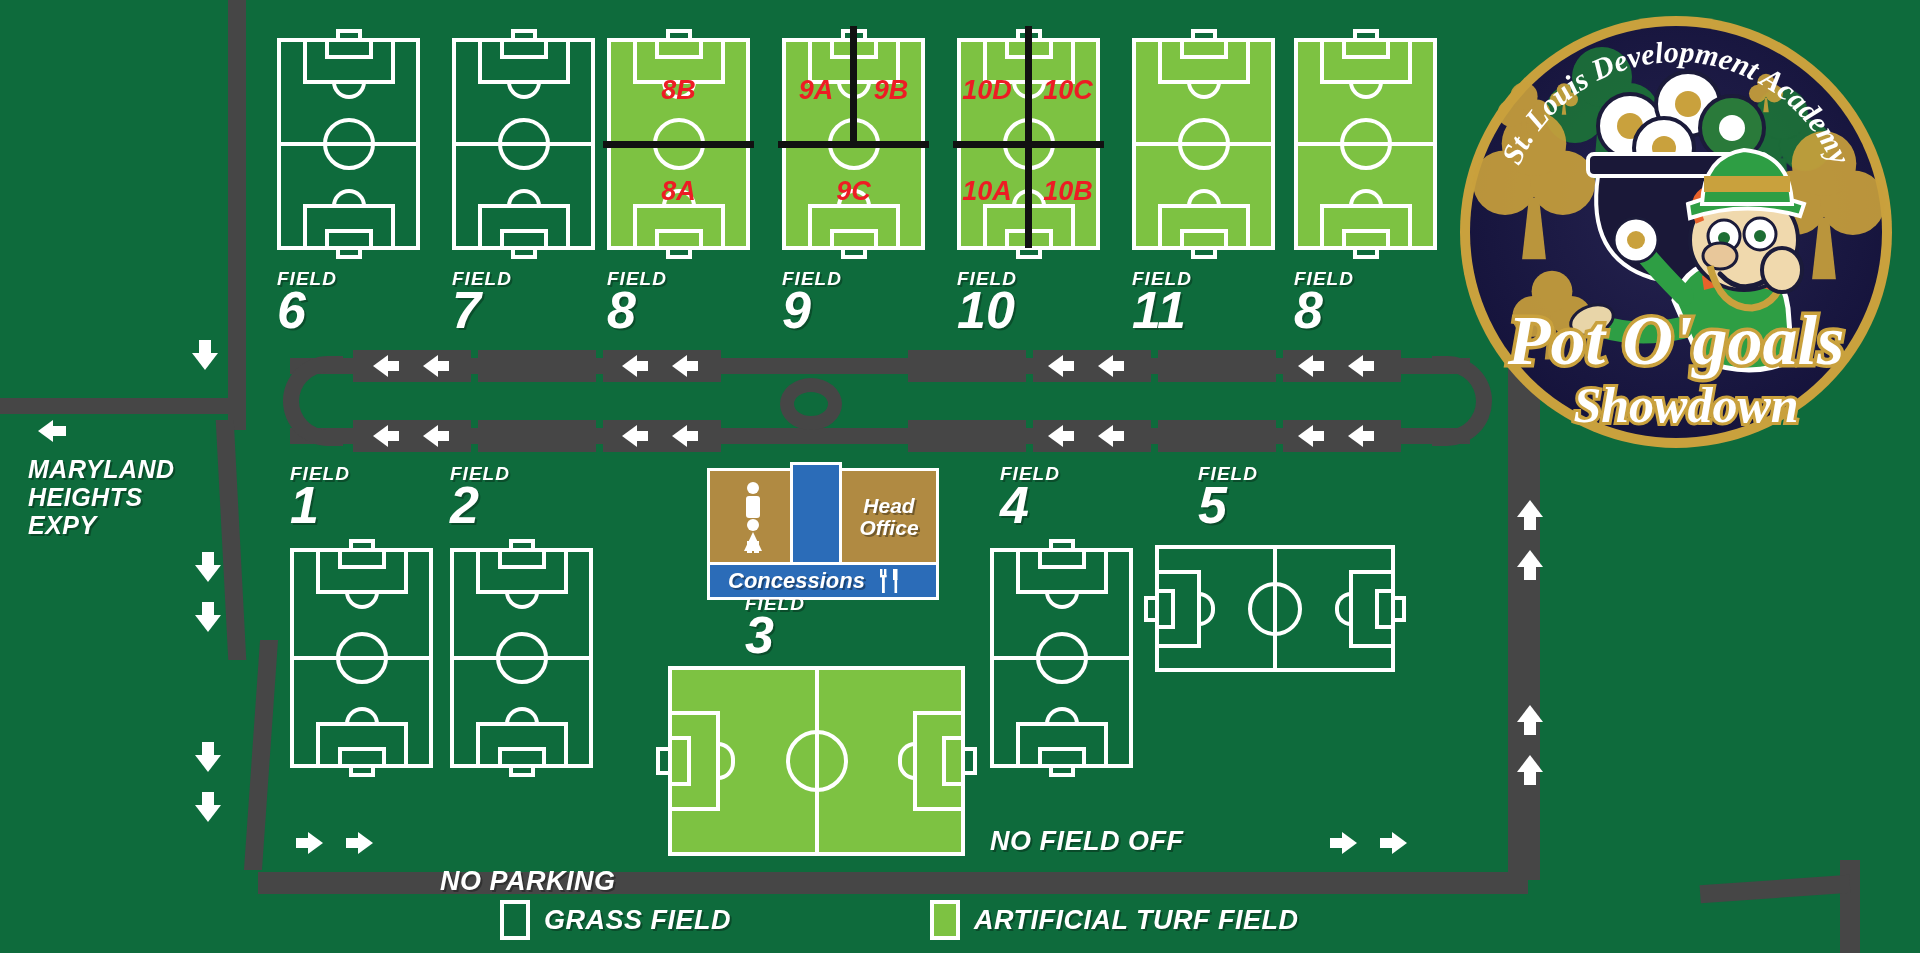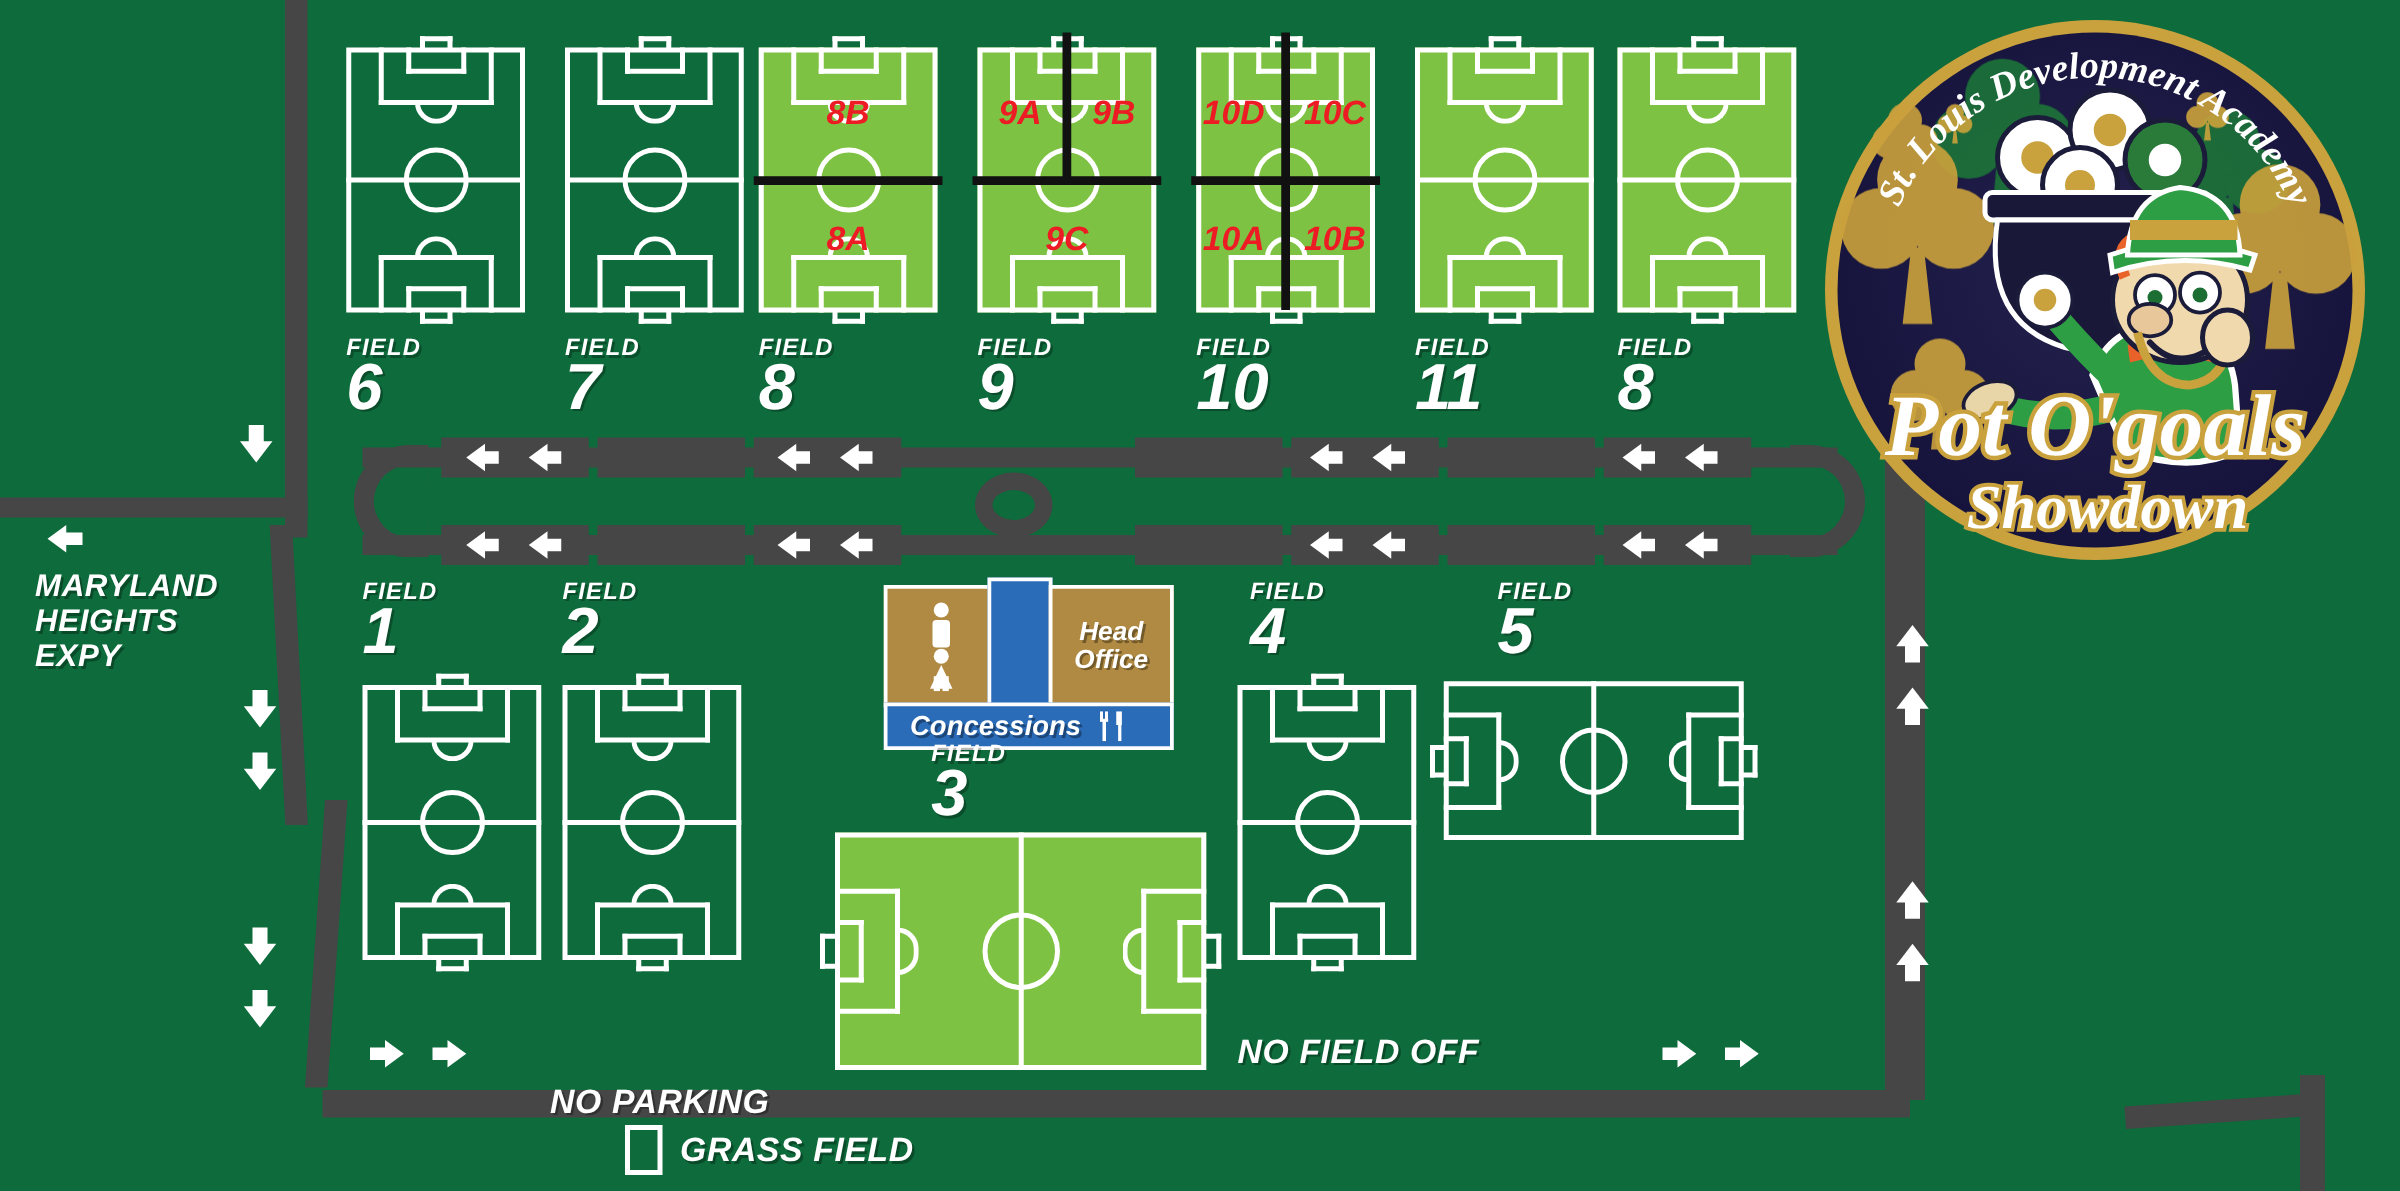--- a/index.html
+++ b/index.html
@@ -471,20 +471,24 @@
     <div class="arc" style="left:40px;top:50%;width:16px;height:34px;margin-top:-17px;border-left:none;border-radius:0 34px 34px 0;"></div>
     <div class="arc" style="right:40px;top:50%;width:16px;height:34px;margin-top:-17px;border-right:none;border-radius:34px 0 0 34px;"></div>
     <div class="goal" style="left:-15px;top:50%;width:12px;height:26px;margin-top:-13px;border-right:none;"></div>
     <div class="goal" style="right:-15px;top:50%;width:12px;height:26px;margin-top:-13px;border-left:none;"></div>
   </div>
 
   <div class="legend" style="left:500px;top:900px;">
     <span class="sw grass"></span>
     <span class="lt">GRASS FIELD</span>
   </div>
+  <div class="legend" style="left:930px;top:900px;">
+    <span class="sw turf"></span>
+    <span class="lt">ARTIFICIAL TURF FIELD</span>
+  </div>
 
   <div id="logo">
     <svg viewBox="0 0 448 448" width="448" height="448">
       <defs>
         <path id="arcpath" d="M 54,224 A 170,170 0 0 1 394,224" fill="none"></path>
         <radialGradient id="bgGrad" cx="50%" cy="45%" r="60%">
           <stop offset="0%" stop-color="#25234f"></stop>
           <stop offset="100%" stop-color="#14123a"></stop>
         </radialGradient>
       </defs>

